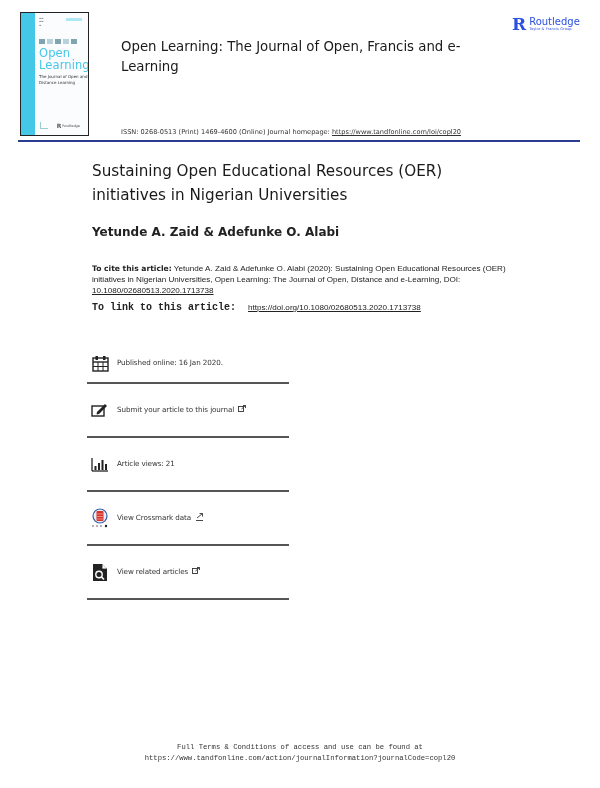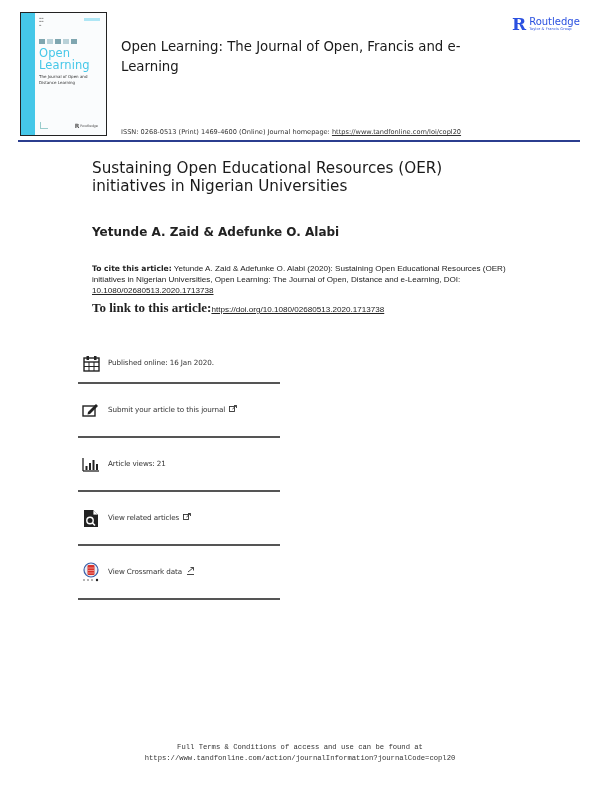--- a/index.html
+++ b/index.html
@@ -7,21 +7,21 @@
       width: 600px; height: 788px; background: #ffffff; overflow: hidden;
     }
     body {
       position: relative;
       font-family: "DejaVu Sans", "Liberation Sans", sans-serif;
       color: #222222;
     }
 
     
     .cover {
-      position: absolute; left: 20px; top: 12px; width: 87px; height: 124px;
+      position: absolute; left: 20px; top: 12px; width: 69px; height: 124px;
       border: 1.5px solid #222; background: #fafcfd; overflow: hidden;
     }
     .cover .stripe {
       position: absolute; left: 0; top: 0; width: 14px; height: 100%;
       background: #45c7e8;
     }
     .cover .vol {
       position: absolute; left: 18px; top: 4px; font-size: 2.5px; line-height: 3.4px; color: #888;
     }
     .cover .badge {
@@ -82,40 +82,40 @@
     }
     .issn-line a { color: #333; text-decoration: underline; }
 
     .header-rule {
       position: absolute; left: 18px; top: 140px; width: 562px; height: 2px; background: #2b3d8f;
     }
 
     
     .article-title {
       position: absolute; left: 92px; top: 159px; width: 420px;
-      font-family: "DejaVu Sans", sans-serif; font-size: 15.2px; line-height: 18px; color: #1a1a1a;
+      font-family: "DejaVu Sans", sans-serif; font-size: 15.2px; line-height: 24px; color: #1a1a1a;
     }
     .authors {
       position: absolute; left: 92px; top: 225px;
       font-family: "DejaVu Sans", sans-serif; font-weight: bold; font-size: 12px; line-height: 14px; color: #222;
     }
     .cite {
       position: absolute; left: 92px; top: 263px; width: 425px;
       font-family: "Liberation Sans", sans-serif; font-size: 8.1px; line-height: 11.2px; color: #222;
     }
     .cite .lbl { font-family: "DejaVu Sans", sans-serif; font-weight: bold; font-size: 7.6px; }
     .cite a, .link-line a { color: #222; text-decoration: underline; }
     .link-line {
       position: absolute; left: 92px; top: 302px; width: 425px;
       font-family: "Liberation Sans", sans-serif; font-size: 8.1px; line-height: 11px; color: #222;
     }
-    .link-line .lbl { font-family: Liberation Serif, serif; font-weight: bold; font-size: 13px; margin-right: 0; }
-
-    
-    .info-list { position: absolute; left: 78px; top: 344px; width: 202px; text-align: right; }
+    .link-line .lbl { font-family: Liberation Mono, monospace; font-weight: bold; font-size: 10px; margin-right: 12px; }
+
+    
+    .info-list { position: absolute; left: 87px; top: 344px; width: 202px; text-align: right; }
     .info-item {
       position: relative; height: 54px; display: flex; align-items: center;
       border-bottom: 2px solid #555;
     }
     .info-item:first-child { height: 40px; }
     .info-item .ico {
       width: 20px; height: 20px; margin-left: 3px; margin-right: 7px;
       display: flex; align-items: center; justify-content: center; flex-shrink: 0;
     }
     .info-item .txt {
@@ -223,37 +223,20 @@
       <svg width="18" height="15" viewBox="0 0 18 15">
         <line x1="1" y1="1" x2="1" y2="14" stroke="#222" stroke-width="1.3"></line>
         <line x1="1" y1="14" x2="17" y2="14" stroke="#222" stroke-width="1.3"></line>
         <rect x="3.5" y="9" width="2" height="4" fill="#222"></rect>
         <rect x="7" y="6" width="2" height="7" fill="#222"></rect>
         <rect x="10.5" y="3" width="2" height="10" fill="#222"></rect>
         <rect x="14" y="7" width="2" height="6" fill="#222"></rect>
       </svg>
     </span>
     <span class="txt">Article views: 21</span>
-  </div>
-
-  <div class="info-item">
-    <span class="ico">
-      <svg width="16" height="19" viewBox="0 0 16 19">
-        <path d="M1 1 L10 1 L15 6 L15 18 L1 18 Z" fill="#222"></path>
-        <path d="M10 1 L10 6 L15 6" fill="#fff" stroke="#222" stroke-width="0.8"></path>
-        <circle cx="7" cy="11.5" r="3.2" fill="none" stroke="#fff" stroke-width="1.4"></circle>
-        <line x1="9.3" y1="13.8" x2="12" y2="16.5" stroke="#fff" stroke-width="1.6"></line>
-      </svg>
-    </span>
-    <span class="txt"><span>View related articles</span><span class="ext">
-      <svg width="8" height="7" viewBox="0 0 8 7">
-            <rect x="0.5" y="1.5" width="5" height="5" fill="none" stroke="#333" stroke-width="0.9"></rect>
-            <path d="M3.5 4 L7.5 0.5 M5 0.5 L7.5 0.5 L7.5 3" fill="none" stroke="#333" stroke-width="0.9"></path>
-          </svg>
-    </span></span>
   </div>
 
   <div class="info-item">
     <span class="ico">
       <svg width="18" height="20" viewBox="0 0 18 20">
         <circle cx="9" cy="8" r="7" fill="#e8eef6" stroke="#3a5fa8" stroke-width="1.2"></circle>
         <rect x="5.5" y="3" width="7" height="10" rx="1" fill="#d8322a"></rect>
         <line x1="6" y1="6" x2="12" y2="6" stroke="#f4a39e" stroke-width="0.8"></line>
         <line x1="6" y1="8.5" x2="12" y2="8.5" stroke="#f4a39e" stroke-width="0.8"></line>
         <line x1="6" y1="11" x2="12" y2="11" stroke="#f4a39e" stroke-width="0.8"></line>
@@ -264,18 +247,35 @@
       </svg>
     </span>
     <span class="txt"><span>View Crossmark data</span><span class="ext">
       <svg width="9" height="8" viewBox="0 0 9 8">
             <path d="M1 7.5 L8 7.5" stroke="#333" stroke-width="0.9"></path>
             <path d="M2 5 L7.5 0.5 M4.5 0.5 L7.5 0.5 L7.5 3.5" fill="none" stroke="#333" stroke-width="0.9"></path>
           </svg>
     </span></span>
   </div>
 
+  <div class="info-item">
+    <span class="ico">
+      <svg width="16" height="19" viewBox="0 0 16 19">
+        <path d="M1 1 L10 1 L15 6 L15 18 L1 18 Z" fill="#222"></path>
+        <path d="M10 1 L10 6 L15 6" fill="#fff" stroke="#222" stroke-width="0.8"></path>
+        <circle cx="7" cy="11.5" r="3.2" fill="none" stroke="#fff" stroke-width="1.4"></circle>
+        <line x1="9.3" y1="13.8" x2="12" y2="16.5" stroke="#fff" stroke-width="1.6"></line>
+      </svg>
+    </span>
+    <span class="txt"><span>View related articles</span><span class="ext">
+      <svg width="8" height="7" viewBox="0 0 8 7">
+            <rect x="0.5" y="1.5" width="5" height="5" fill="none" stroke="#333" stroke-width="0.9"></rect>
+            <path d="M3.5 4 L7.5 0.5 M5 0.5 L7.5 0.5 L7.5 3" fill="none" stroke="#333" stroke-width="0.9"></path>
+          </svg>
+    </span></span>
+  </div>
+
 </div>
 
 <div class="footer">
   <div>Full Terms &amp; Conditions of access and use can be found at</div>
   <div>https://www.tandfonline.com/action/journalInformation?journalCode=copl20</div>
 </div>
 
 </body></html>

